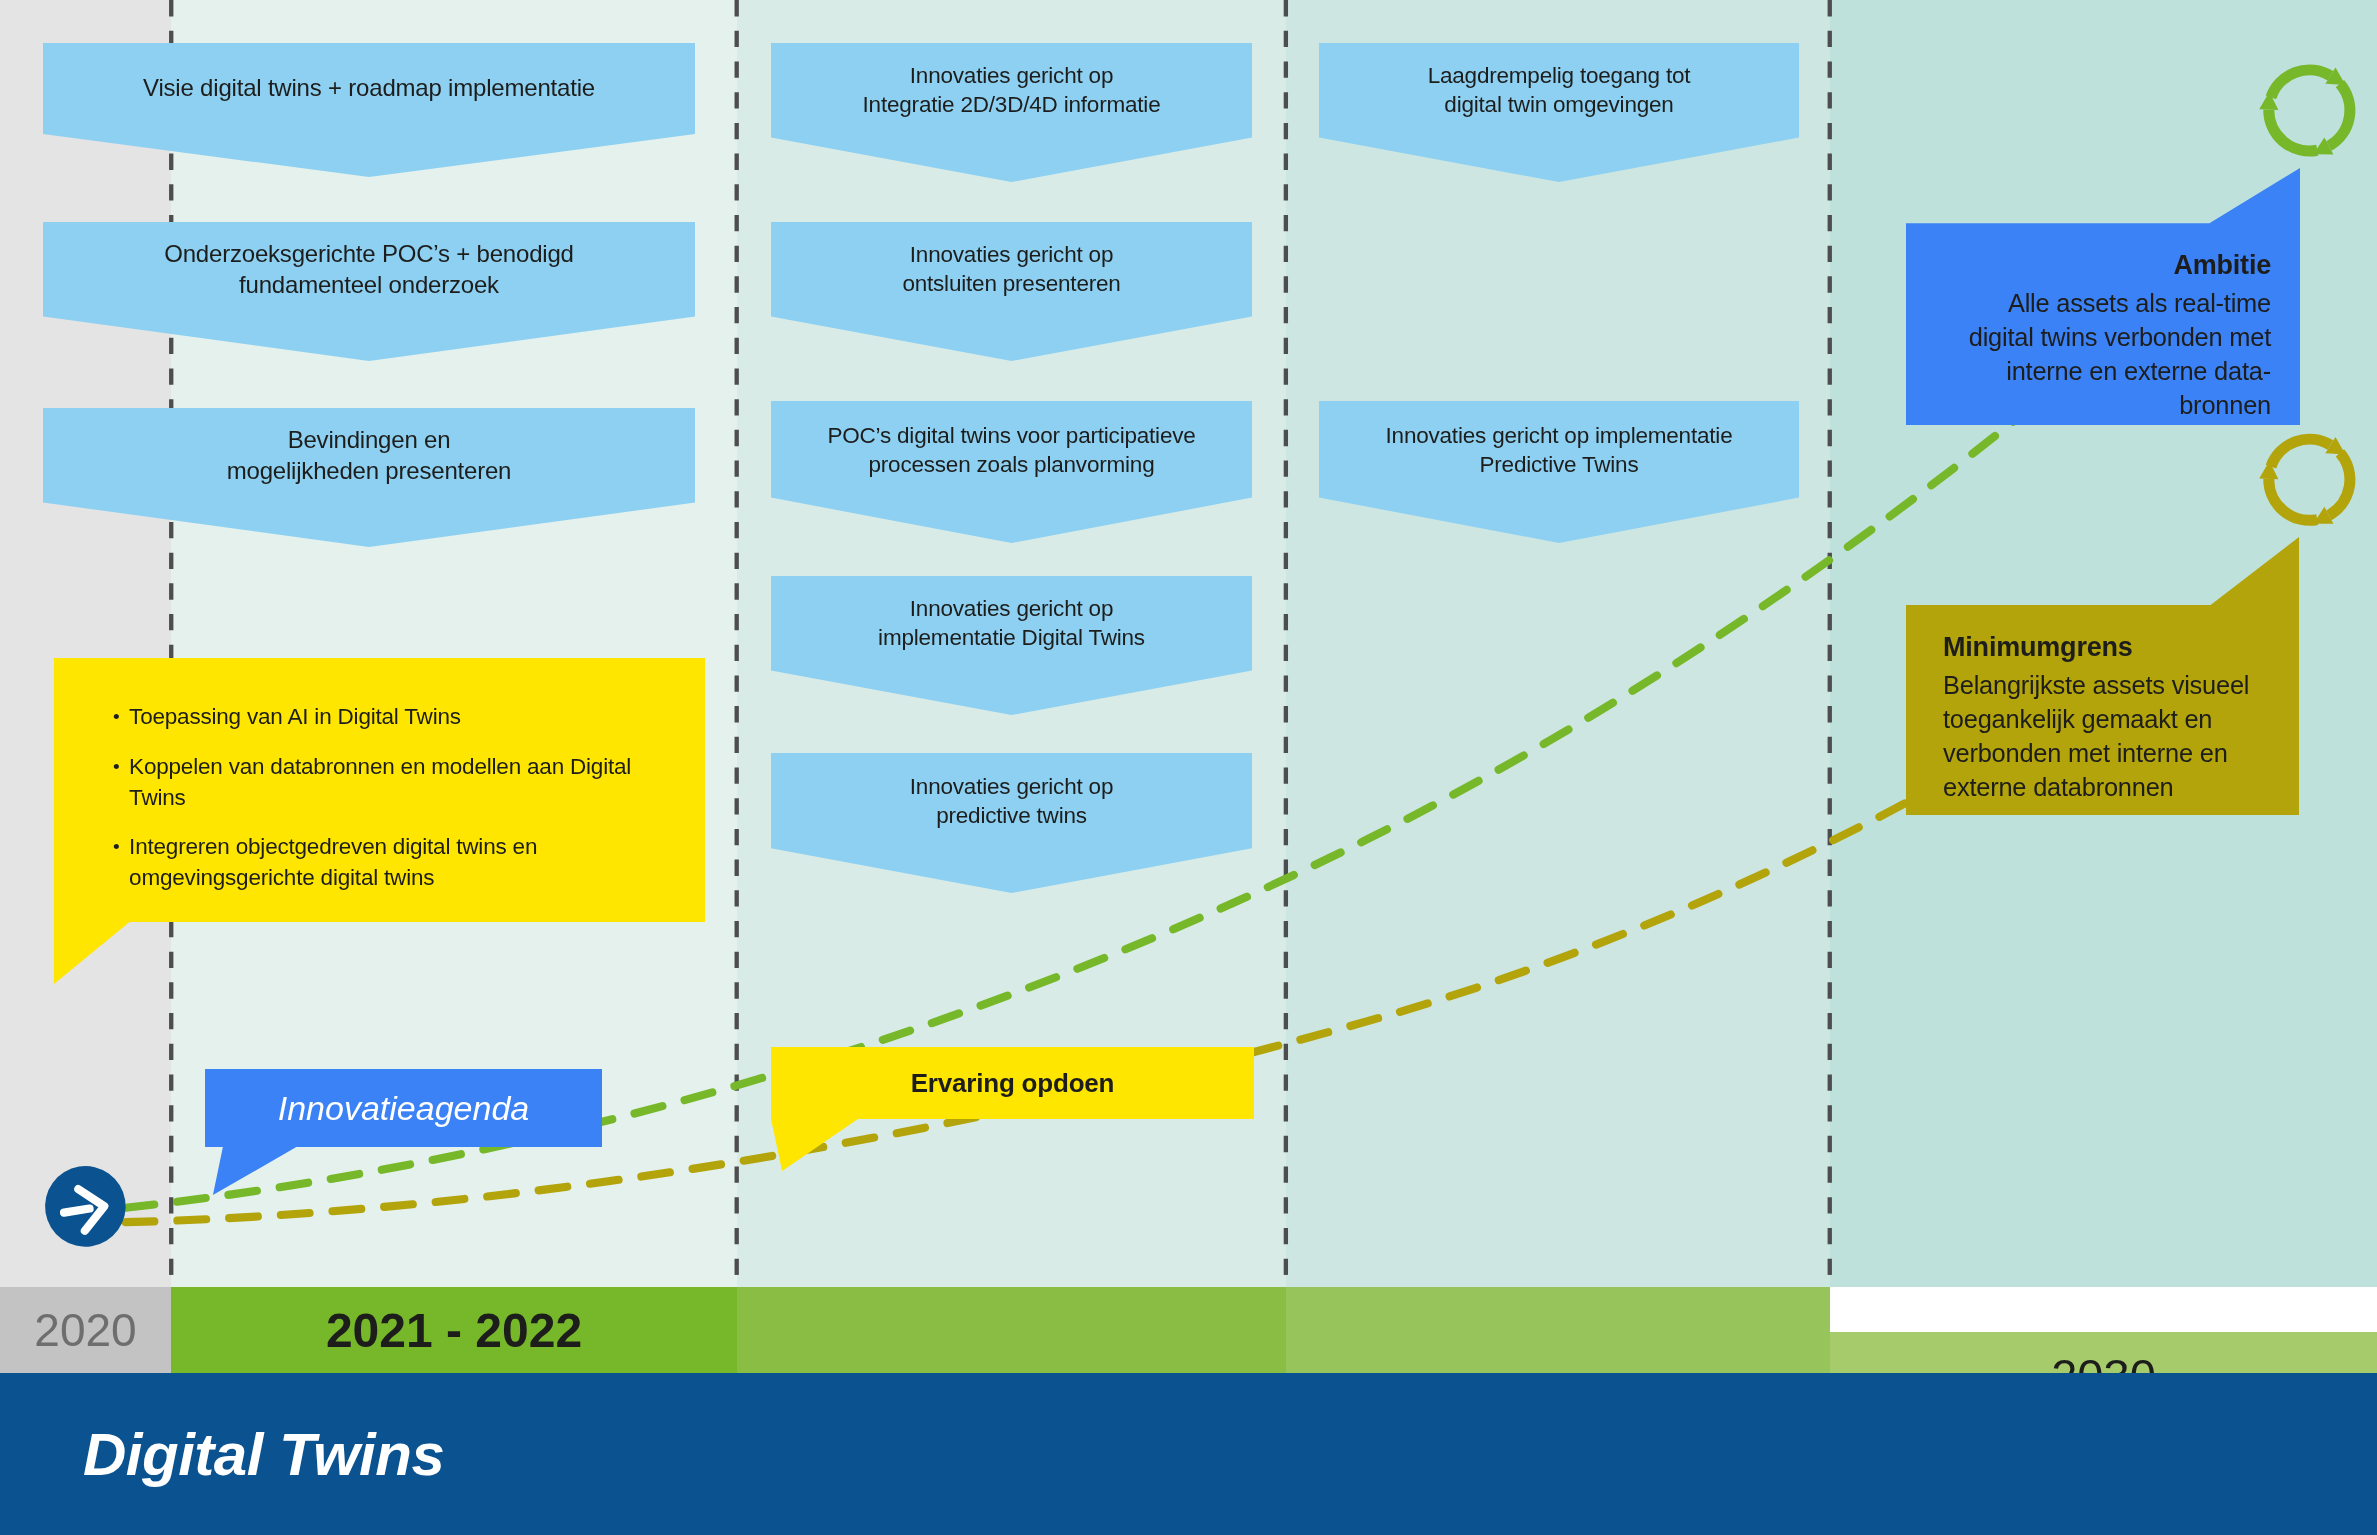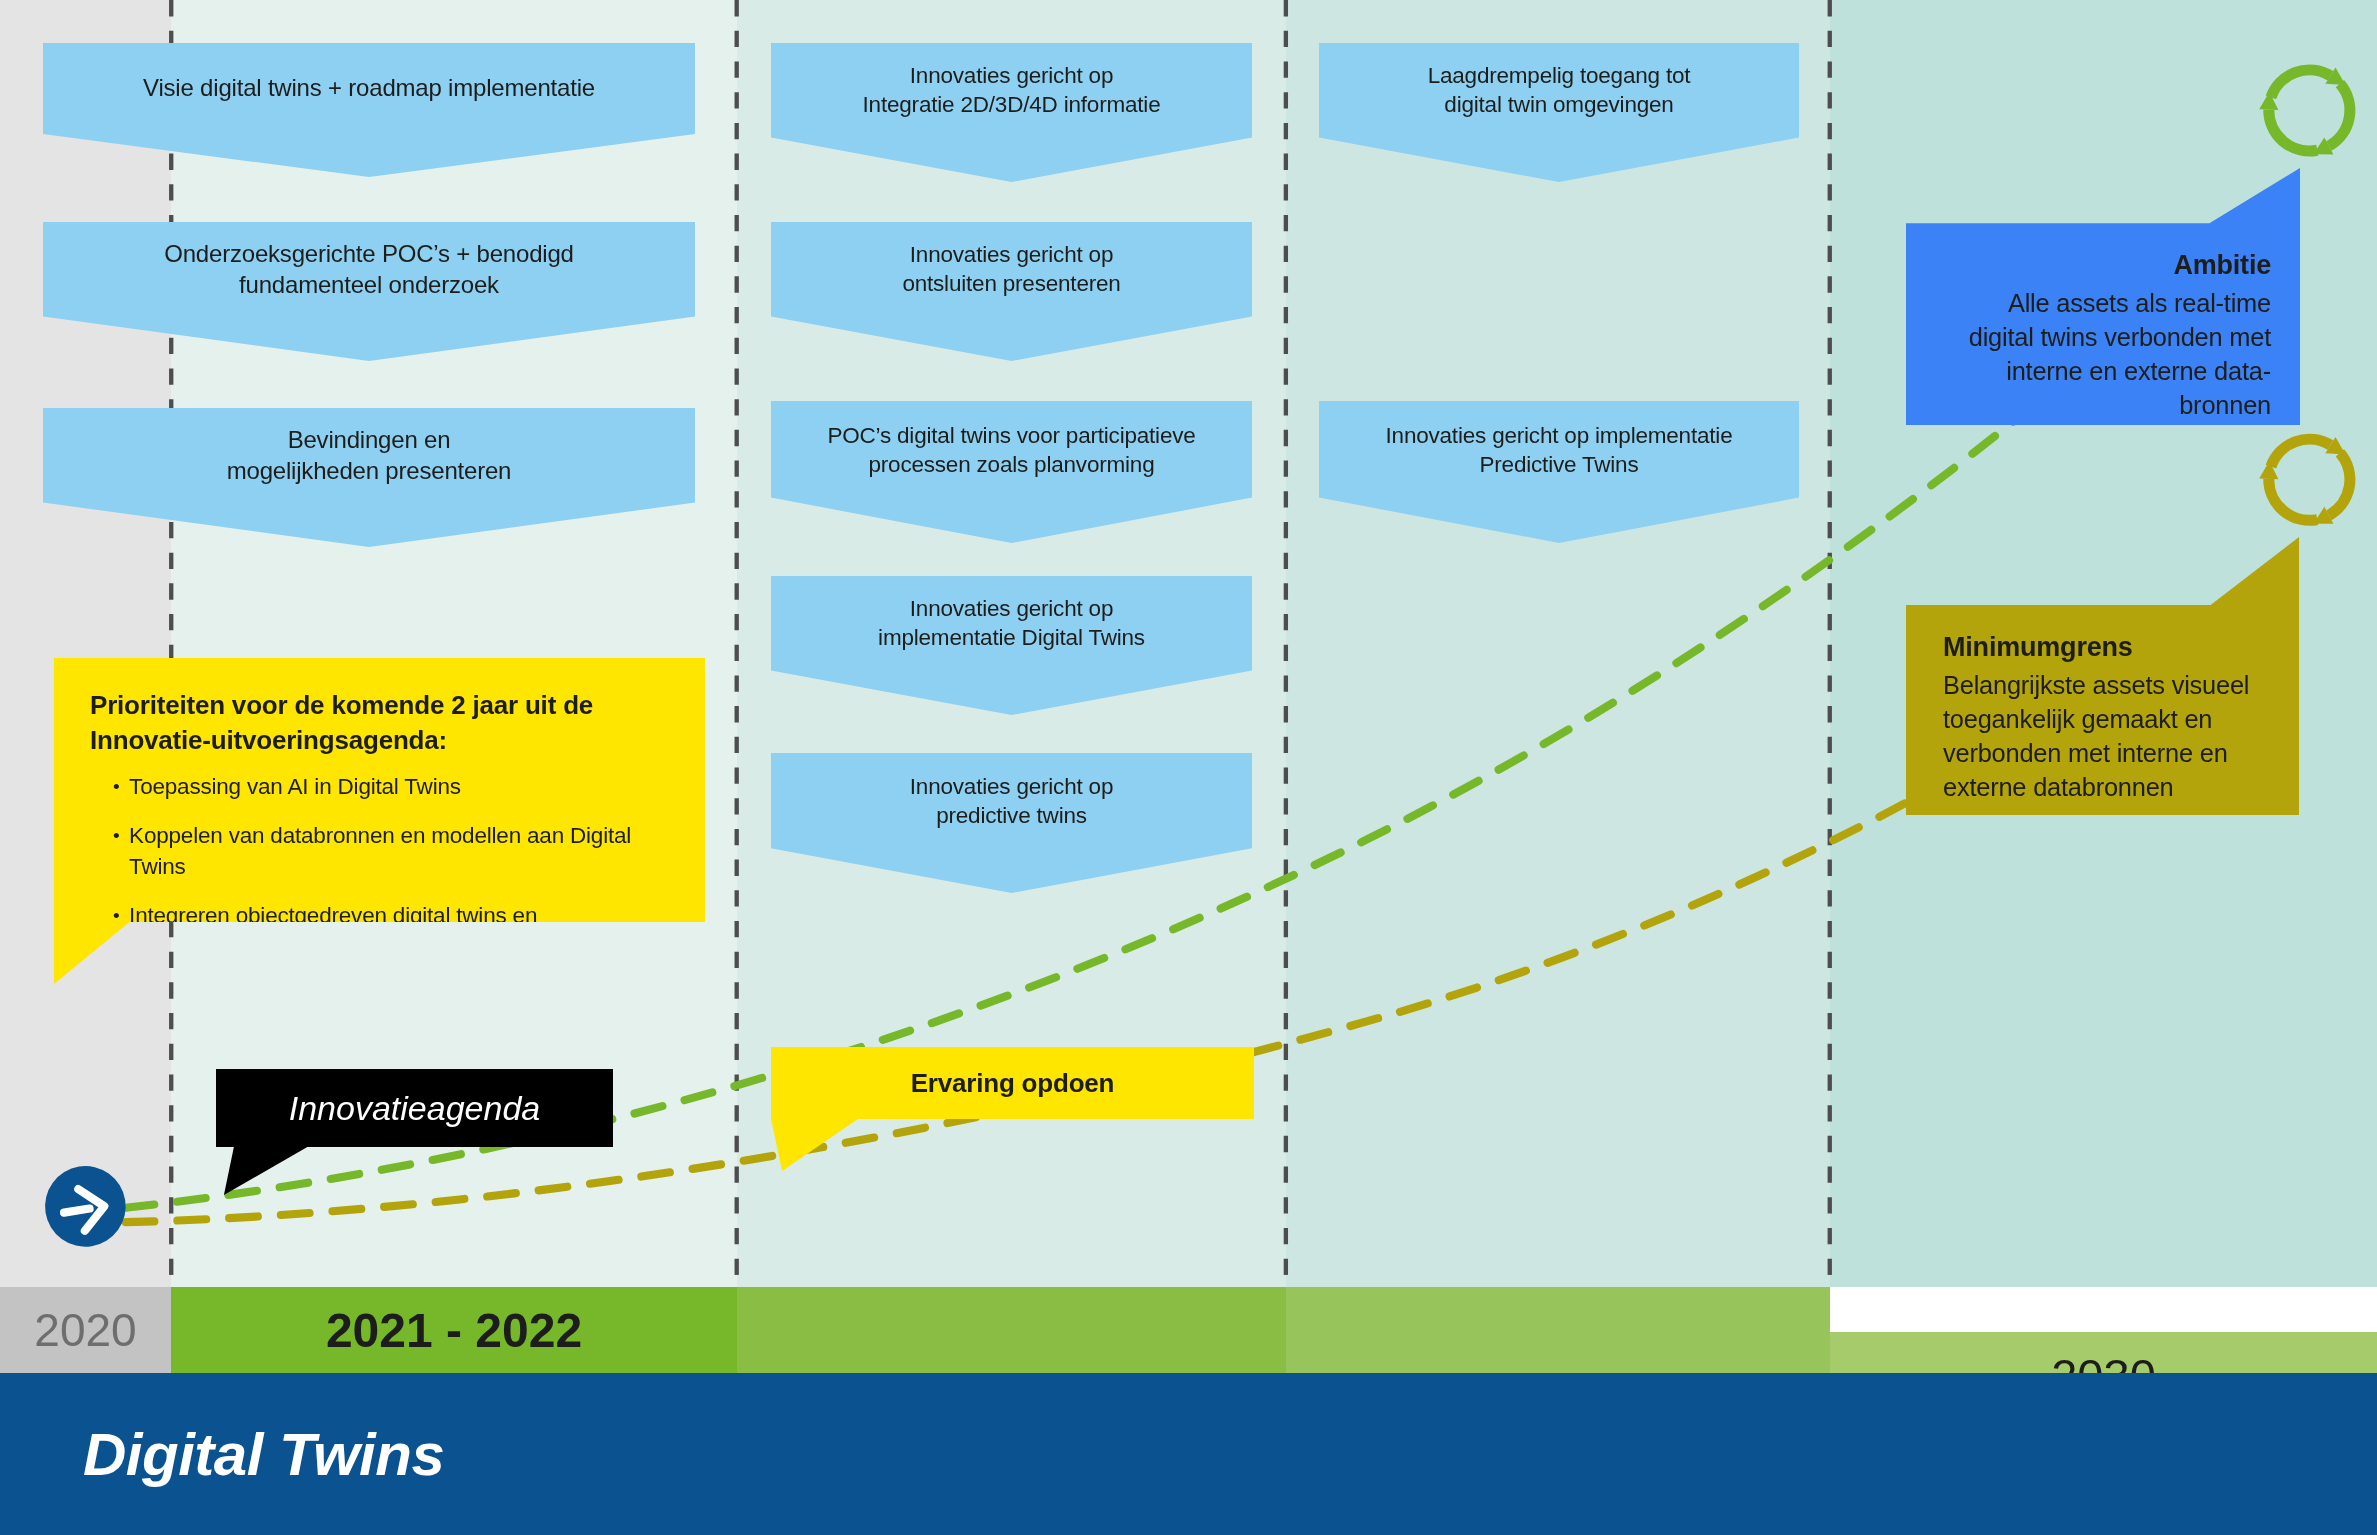--- a/index.html
+++ b/index.html
@@ -32,21 +32,21 @@
     padding:30px 29px 0 36px;
   }
   #priorities .pr-title{font-weight:bold;font-size:26px;line-height:1.33;white-space:pre-line;letter-spacing:-0.2px;}
   #priorities .pr-items{margin-top:14.4px;padding-left:23px;display:flex;flex-direction:column;gap:19px;}
   #priorities .pr-item{display:flex;font-size:22.5px;line-height:1.36;letter-spacing:-0.2px;}
   #priorities .pr-item::before{content:"•";margin-right:9.6px;font-size:0.85em;line-height:1.55;}
   #priorities .pr-item>span{white-space:pre-line;}
   
   .bubble{position:absolute;box-sizing:border-box;display:flex;align-items:center;justify-content:center;text-align:center;}
   #innovatieagenda{
-    left:216px;top:1069px;width:397px;height:126px;background:#000000;color:#ffffff;
+    left:205px;top:1069px;width:397px;height:126px;background:#3b82f6;color:#ffffff;
     clip-path:polygon(0 0,100% 0,100% 62%,23% 62%,2% 100%,4.5% 62%,0 62%);
     font-style:italic;font-size:34px;padding-bottom:48px;
   }
   #ervaring{
     left:771px;top:1047px;width:483px;height:124px;background:#ffe600;
     clip-path:polygon(0 0,100% 0,100% 58%,18% 58%,2.3% 100%,0 58%);
     font-weight:bold;font-size:26px;padding-bottom:52px;letter-spacing:-0.2px;
   }
   
   .goalbox{position:absolute;box-sizing:border-box;letter-spacing:-0.2px;}
@@ -114,22 +114,20 @@
 implementatie Digital Twins</span></div>
   <div class="chev f47" style="left:771px;top:753px;width:481px;height:140px"><span>Innovaties gericht op
 predictive twins</span></div>
 
   <div class="chev f47" style="left:1319px;top:43px;width:480px;height:139px"><span>Laagdrempelig toegang tot
 digital twin omgevingen</span></div>
   <div class="chev f47" style="left:1319px;top:401px;width:480px;height:142px"><span>Innovaties gericht op implementatie
 Predictive Twins</span></div>
 
   <div id="priorities">
-    <div class="pr-title">Prioriteiten voor de komende 2 jaar uit de
-Innovatie-uitvoeringsagenda:</div>
     <div class="pr-items">
       <div class="pr-item">
           <span>Toepassing van AI in Digital Twins</span>
         </div>
       <div class="pr-item">
           <span>Koppelen van databronnen en  modellen aan Digital Twins</span>
         </div>
       <div class="pr-item">
           <span>Integreren objectgedreven digital twins en
 omgevingsgerichte digital twins</span>

